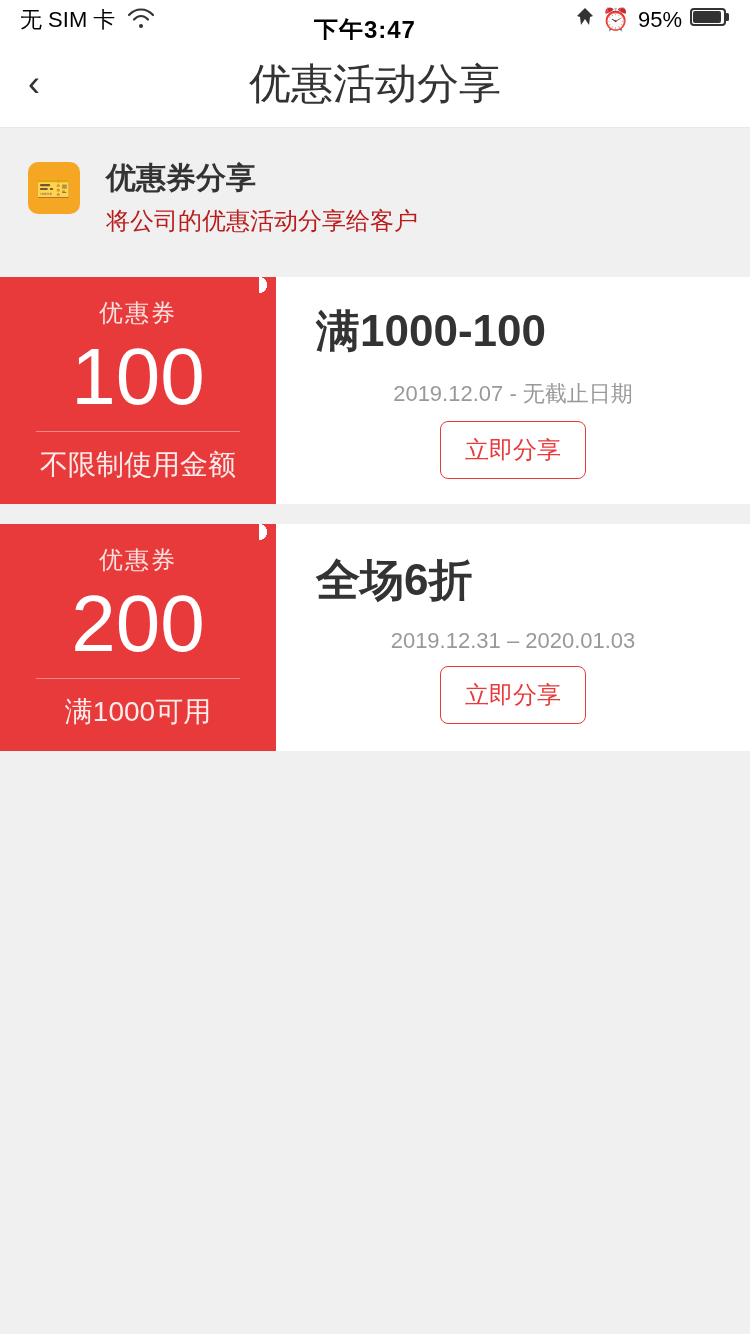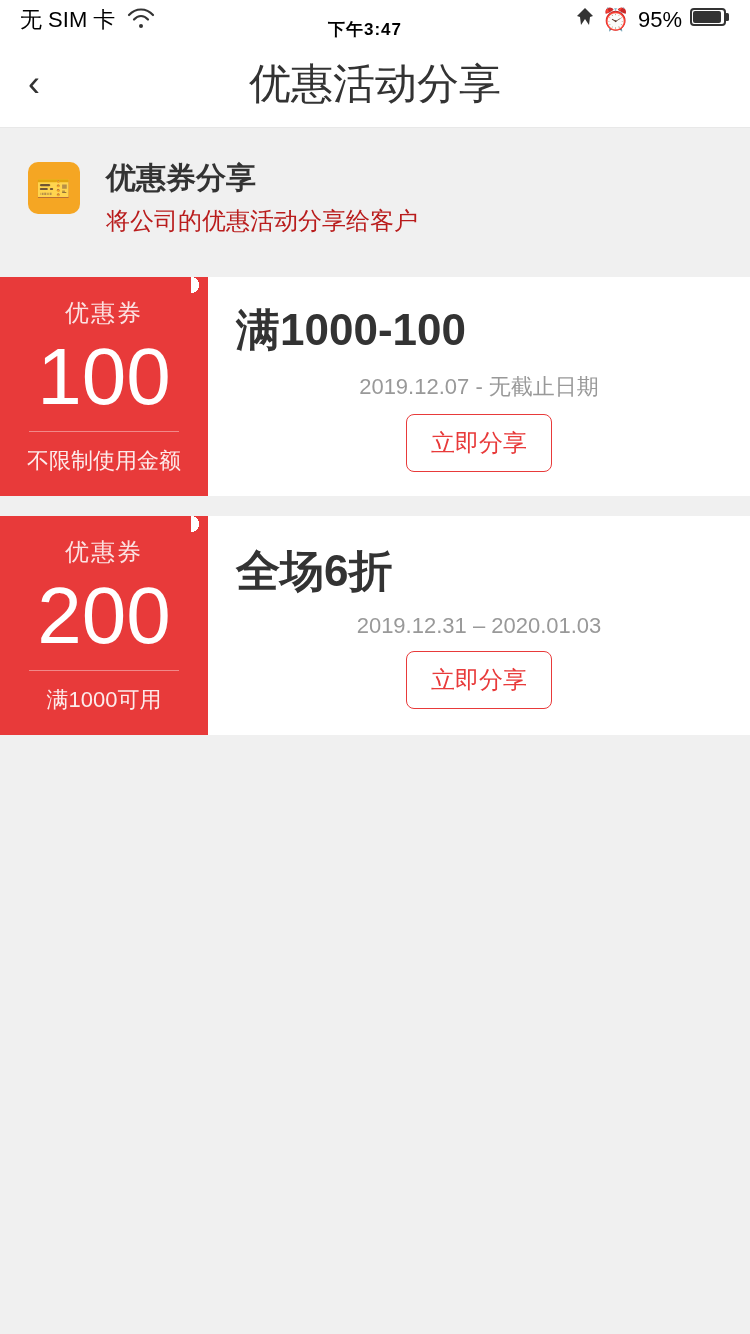--- a/index.html
+++ b/index.html
@@ -25,21 +25,21 @@
       font-size: 24px;
       font-weight: 500;
     }
     .status-left {
       display: flex;
       align-items: center;
       gap: 12px;
       font-size: 22px;
     }
     .status-center {
-      font-size: 17px;
+      font-size: 24px;
       font-weight: 600;
       letter-spacing: 1px;
       margin-top: 19px;
     }
     .status-right {
       display: flex;
       align-items: center;
       gap: 8px;
       font-size: 22px;
     }
@@ -119,21 +119,21 @@
       margin: 10px 0;
       display: flex;
       flex-direction: row;
       min-height: 180px;
       overflow: visible;
       position: relative;
     }
 
     
     .coupon-left {
-      width: 208px;
+      width: 276px;
       background: #e83a3a;
       flex-shrink: 0;
       display: flex;
       flex-direction: column;
       align-items: center;
       justify-content: flex-end;
       padding: 20px 10px;
       position: relative;
       
     }
@@ -176,33 +176,33 @@
       margin-bottom: 14px;
     }
     .coupon-divider {
       width: 80%;
       height: 1px;
       background: rgba(255,255,255,0.4);
       margin-bottom: 14px;
     }
     .coupon-condition {
       color: rgba(255,255,255,0.9);
-      font-size: 22px;
+      font-size: 28px;
       text-align: center;
       padding: 0 8px;
     }
 
     
     .coupon-right {
       flex: 1;
-      padding: 24px 28px;
+      padding: 24px 40px;
       display: flex;
       flex-direction: column;
       justify-content: center;
-      gap: 12px;
+      gap: 18px;
       background: #fff;
     }
     .coupon-name {
       font-size: 44px;
       font-weight: 600;
       color: #333;
     }
     .coupon-bottom-row {
       display: flex;
       align-items: center;

